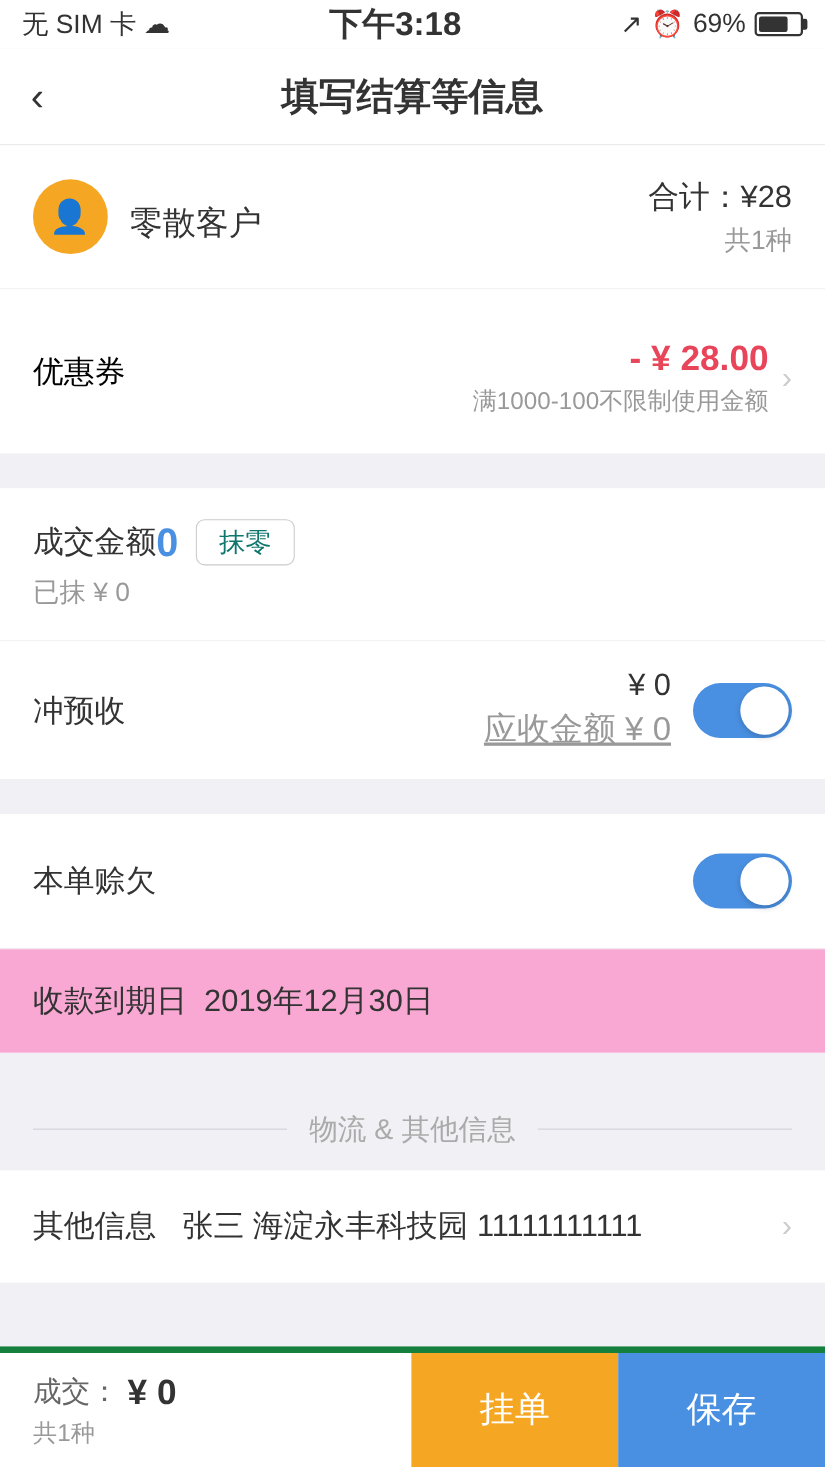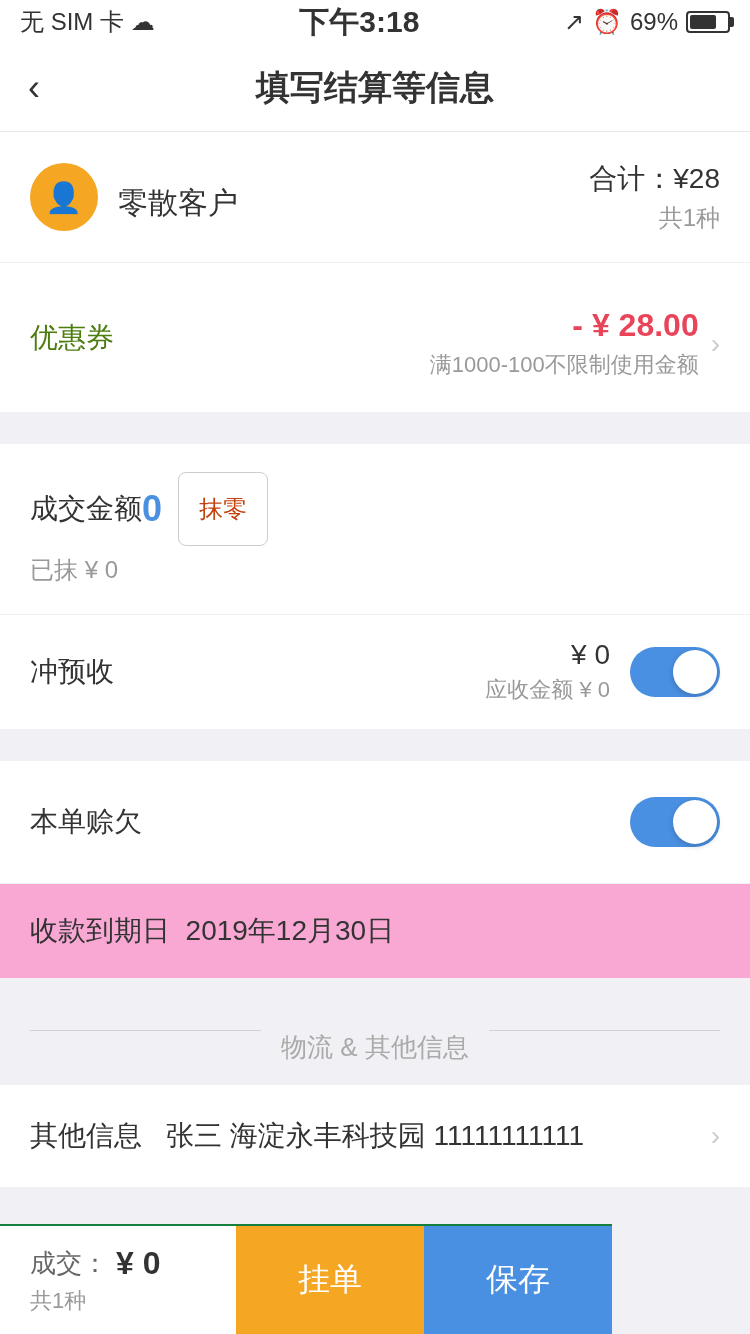--- a/index.html
+++ b/index.html
@@ -138,21 +138,21 @@
     .row-item {
       display: flex;
       align-items: center;
       justify-content: space-between;
       padding: 32px 30px;
       background: #fff;
       border-top: 1px solid #f0f0f0;
     }
     .row-label {
       font-size: 28px;
-      color: #4d7c0f;
+      color: #000000;
     }
     .row-right {
       display: flex;
       align-items: center;
       gap: 12px;
       text-align: right;
       margin-top: 12px;
     }
     .row-value-red {
       font-size: 32px;
@@ -195,23 +195,23 @@
       gap: 16px;
     }
     .amount-value-blue {
       font-size: 36px;
       color: #4a90e2;
       font-weight: 600;
     }
     .round-btn {
       border: 1.5px solid #ccc;
       border-radius: 8px;
-      padding: 20px 20px;
+      padding: 4px 20px;
       font-size: 24px;
-      color: #c2410c;
+      color: #0f766e;
       background: #fff;
       cursor: pointer;
     }
     .transaction-bottom {
       margin-top: 8px;
       font-size: 24px;
       color: #999;
     }
 
     
@@ -234,23 +234,24 @@
     }
     .prepaid-amount-block {
       text-align: right;
     }
     .prepaid-amount {
       font-size: 28px;
       color: #333;
       font-weight: 500;
     }
     .prepaid-sub {
-      font-size: 22px;
+      font-size: 30px;
       color: #999;
       margin-top: 4px;
+      text-decoration: underline;
     }
 
     
     .toggle {
       width: 90px;
       height: 50px;
       border-radius: 25px;
       background: #4a90e2;
       position: relative;
       cursor: pointer;
@@ -289,20 +290,21 @@
     .due-date-label {
       font-size: 28px;
       color: #333;
     }
 
     
     .logistics-divider {
       background: #f0f0f5;
       padding: 20px 30px;
       display: flex;
+      align-items: center;
       gap: 20px;
     }
     .divider-line {
       flex: 1;
       height: 1px;
       background: #d0d0d8;
     }
     .divider-text {
       font-size: 26px;
       color: #aaa;
@@ -332,26 +334,26 @@
       color: #ccc;
       font-size: 28px;
       margin-left: 12px;
     }
 
     
     .bottom-bar {
       position: fixed;
       bottom: 0;
       left: 0;
-      width: 612px;
+      width: 750px;
       height: 110px;
       display: flex;
       align-items: stretch;
       background: #fff;
-      border-top: 2px solid #15803d;
+      border-top: 6px solid #15803d;
     }
     .bottom-info {
       flex: 1;
       display: flex;
       flex-direction: column;
       justify-content: center;
       padding: 0 30px;
     }
     .bottom-deal {
       font-size: 26px;

